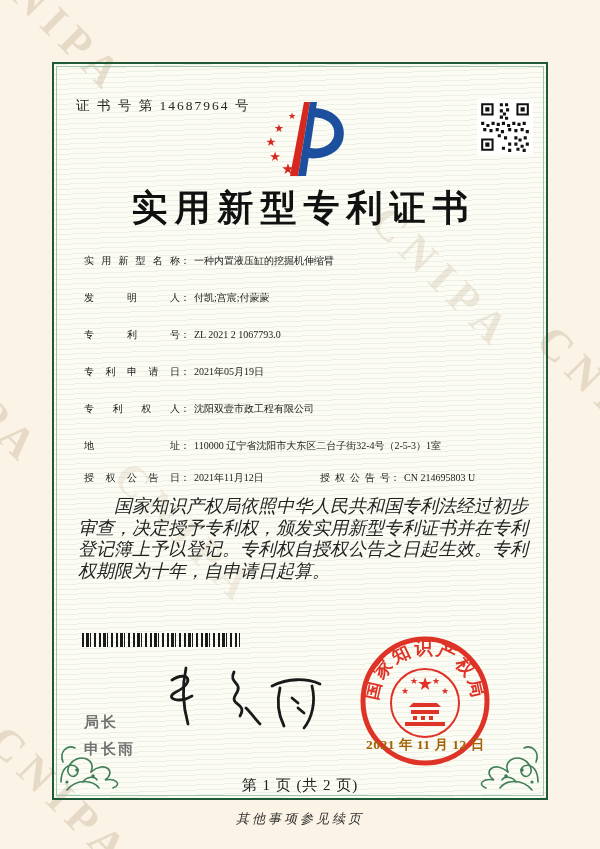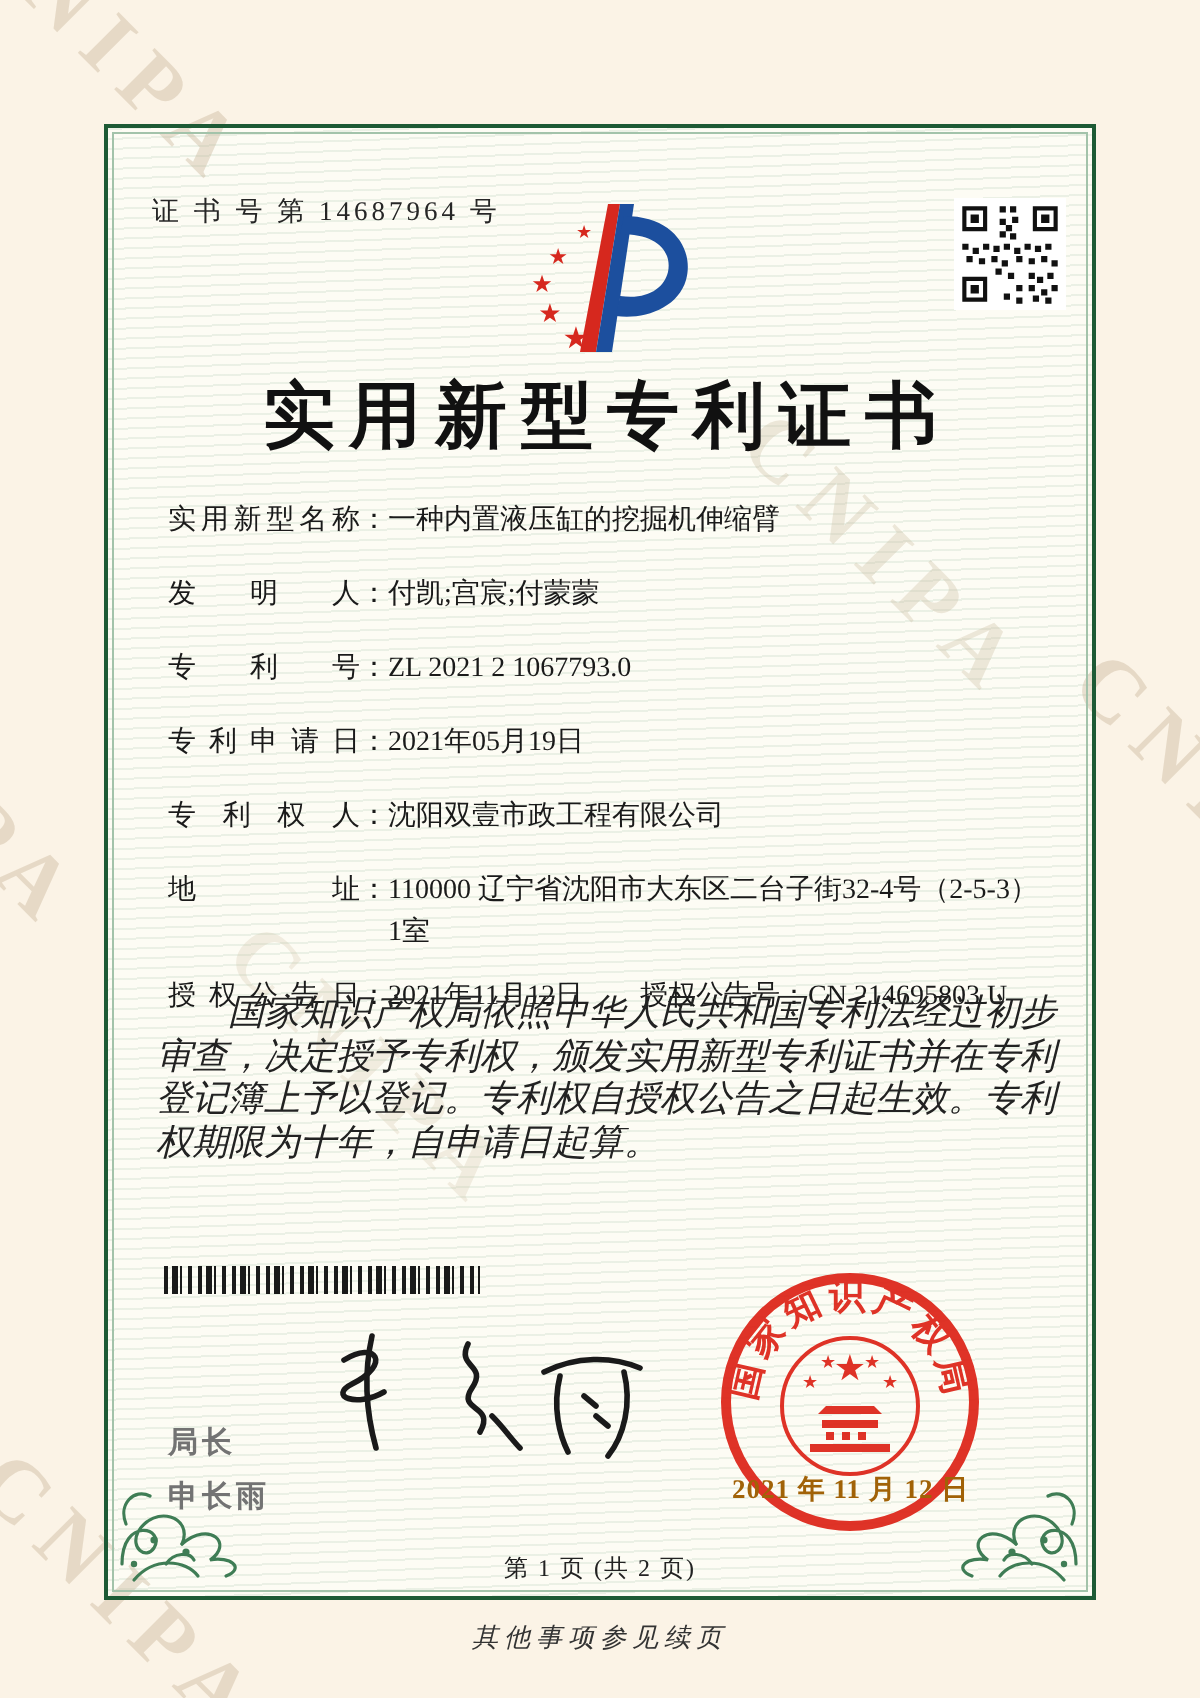--- a/index.html
+++ b/index.html
@@ -49,21 +49,21 @@
   .logo { position:absolute; z-index:5; left:252px; top:100px; width:96px; height:80px; }
   .qr   { position:absolute; z-index:5; left:477px; top:99px;  width:56px; height:56px; }
   .title {
     position:absolute; z-index:5; left:0; right:0; top:184px;
     text-align:center; text-indent:7px;
     font-size:36px; font-weight:bold; letter-spacing:7px; color:#111;
   }
   
   .fields {
     position:absolute; z-index:5; left:84px; top:250px; width:438px;
-    font-size:14px; line-height:21px; color:#1a1a1a;
+    font-size:10px; line-height:21px; color:#1a1a1a;
   }
   .frow { display:flex; margin-bottom:16px; position:relative; }
   .frow.addr { margin-bottom:11px; }
   .flabel {
     flex:0 0 96px; display:inline-block;
     text-align:justify; text-align-last:justify;
   }
   .colon { flex:0 0 14px; }
   .fvalue { flex:1; }
   .pair2 { position:absolute; left:236px; top:0; display:flex; }
@@ -90,21 +90,21 @@
   .signature { position:absolute; z-index:5; left:148px; top:658px; }
   
   .seal { position:absolute; z-index:6; left:354px; top:630px; width:142px; height:142px; opacity:0.93; }
   .seal-date {
     position:absolute; z-index:7; left:366px; top:736px;
     font-size:13.5px; font-weight:bold; letter-spacing:0.5px; color:#a16207;
   }
   
   .page-info {
     position:absolute; z-index:5; left:0; right:0; top:776px;
-    text-align:center; font-size:12px; letter-spacing:1px; color:#222;
+    text-align:center; font-size:15px; letter-spacing:1px; color:#222;
   }
   .footer-note {
     position:absolute; z-index:5; left:0; right:0; top:810px;
     text-align:center; font-size:13px; font-style:italic; letter-spacing:3px; color:#333;
   }
 </style>
 </head>
 <body>
 
 <div class="page">

